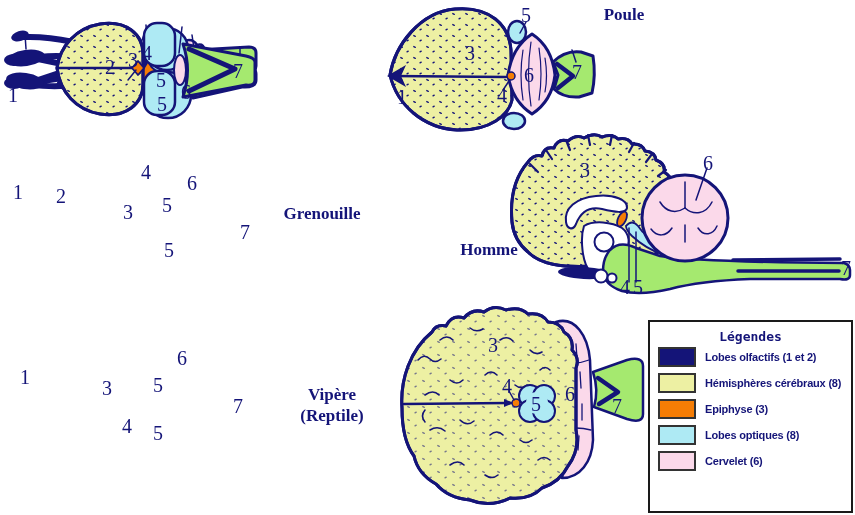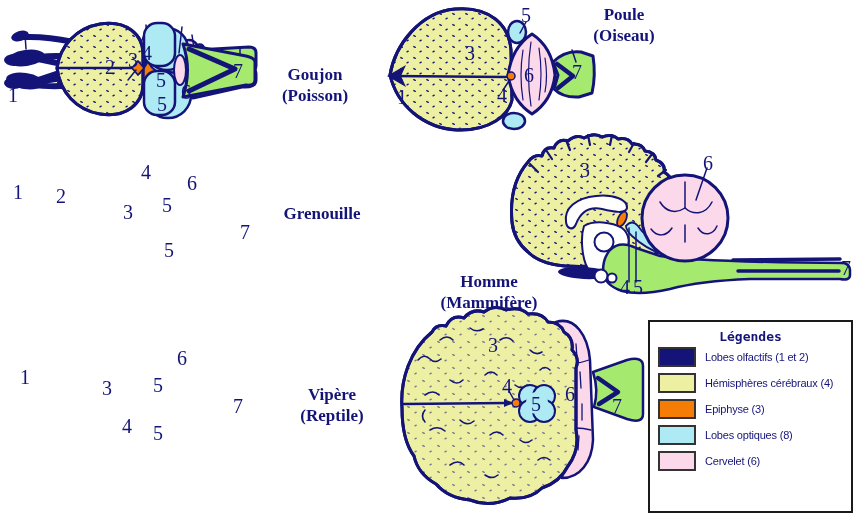--- a/index.html
+++ b/index.html
@@ -40,21 +40,21 @@
   }
   .legend-title{
     margin-top:7px;text-align:center;color:var(--navy);
     font-weight:bold;font-size:13px;font-family:"DejaVu Sans Mono",monospace;
   }
   .legend-row{display:flex;align-items:center;height:26px;margin-left:8px;}
   .swatch{
     width:34px;height:16px;border:2px solid #333;flex:0 0 auto;
   }
   .legend-label{
-    margin-left:9px;color:var(--navy);font-size:11px;font-weight:normal;
+    margin-left:9px;color:var(--navy);font-size:11px;font-weight:bold;
     letter-spacing:-0.2px;white-space:nowrap;
   }
 </style>
 </head>
 <body>
 
 <div id="stage">
 
   <div class="fig" style="left:0;top:30">
     <svg width="270" height="110" viewBox="0 0 270 110">
@@ -351,50 +351,44 @@
             <circle cx="154" cy="111" r="11"></circle>
         </g>
         <circle class="f-cyan" cx="147" cy="103" r="11"></circle>
       </g>
       <g>
         <path class="ln" d="M119,91 L124,100" stroke-width="1.5"></path>
       </g>
     </svg>
   </div>
 
-  <div class="animal-label" style="left:255px;top:64px;width:120px">
-    <div>Goujon</div>
-    <div>(Poisson)</div>
-  </div>
   <div class="animal-label" style="left:252px;top:203px;width:140px">
     <div>Grenouille</div>
   </div>
   <div class="animal-label" style="left:272px;top:384px;width:120px">
     <div>Vipère</div>
     <div>(Reptile)</div>
   </div>
   <div class="animal-label" style="left:564px;top:4px;width:120px">
     <div>Poule</div>
-    <div>(Oiseau)</div>
-  </div>
-  <div class="animal-label" style="left:419px;top:271px;width:140px">
+  </div>
+  <div class="animal-label" style="left:419px;top:239px;width:140px">
     <div>Homme</div>
-    <div>(Mammifère)</div>
   </div>
 
   <div id="legend-box">
     <div class="legend-title">Légendes</div>
     <div>
         <div class="legend-row">
           <span class="swatch" style="background: rgb(20, 20, 120);"></span>
           <span class="legend-label">Lobes olfactifs (1 et 2)</span>
         </div>
         <div class="legend-row">
           <span class="swatch" style="background: rgb(237, 240, 163);"></span>
-          <span class="legend-label">Hémisphères cérébraux (4)</span>
+          <span class="legend-label">Hémisphères cérébraux (8)</span>
         </div>
         <div class="legend-row">
           <span class="swatch" style="background: rgb(245, 125, 5);"></span>
           <span class="legend-label">Epiphyse (3)</span>
         </div>
         <div class="legend-row">
           <span class="swatch" style="background: rgb(174, 234, 244);"></span>
           <span class="legend-label">Lobes optiques (8)</span>
         </div>
         <div class="legend-row">

